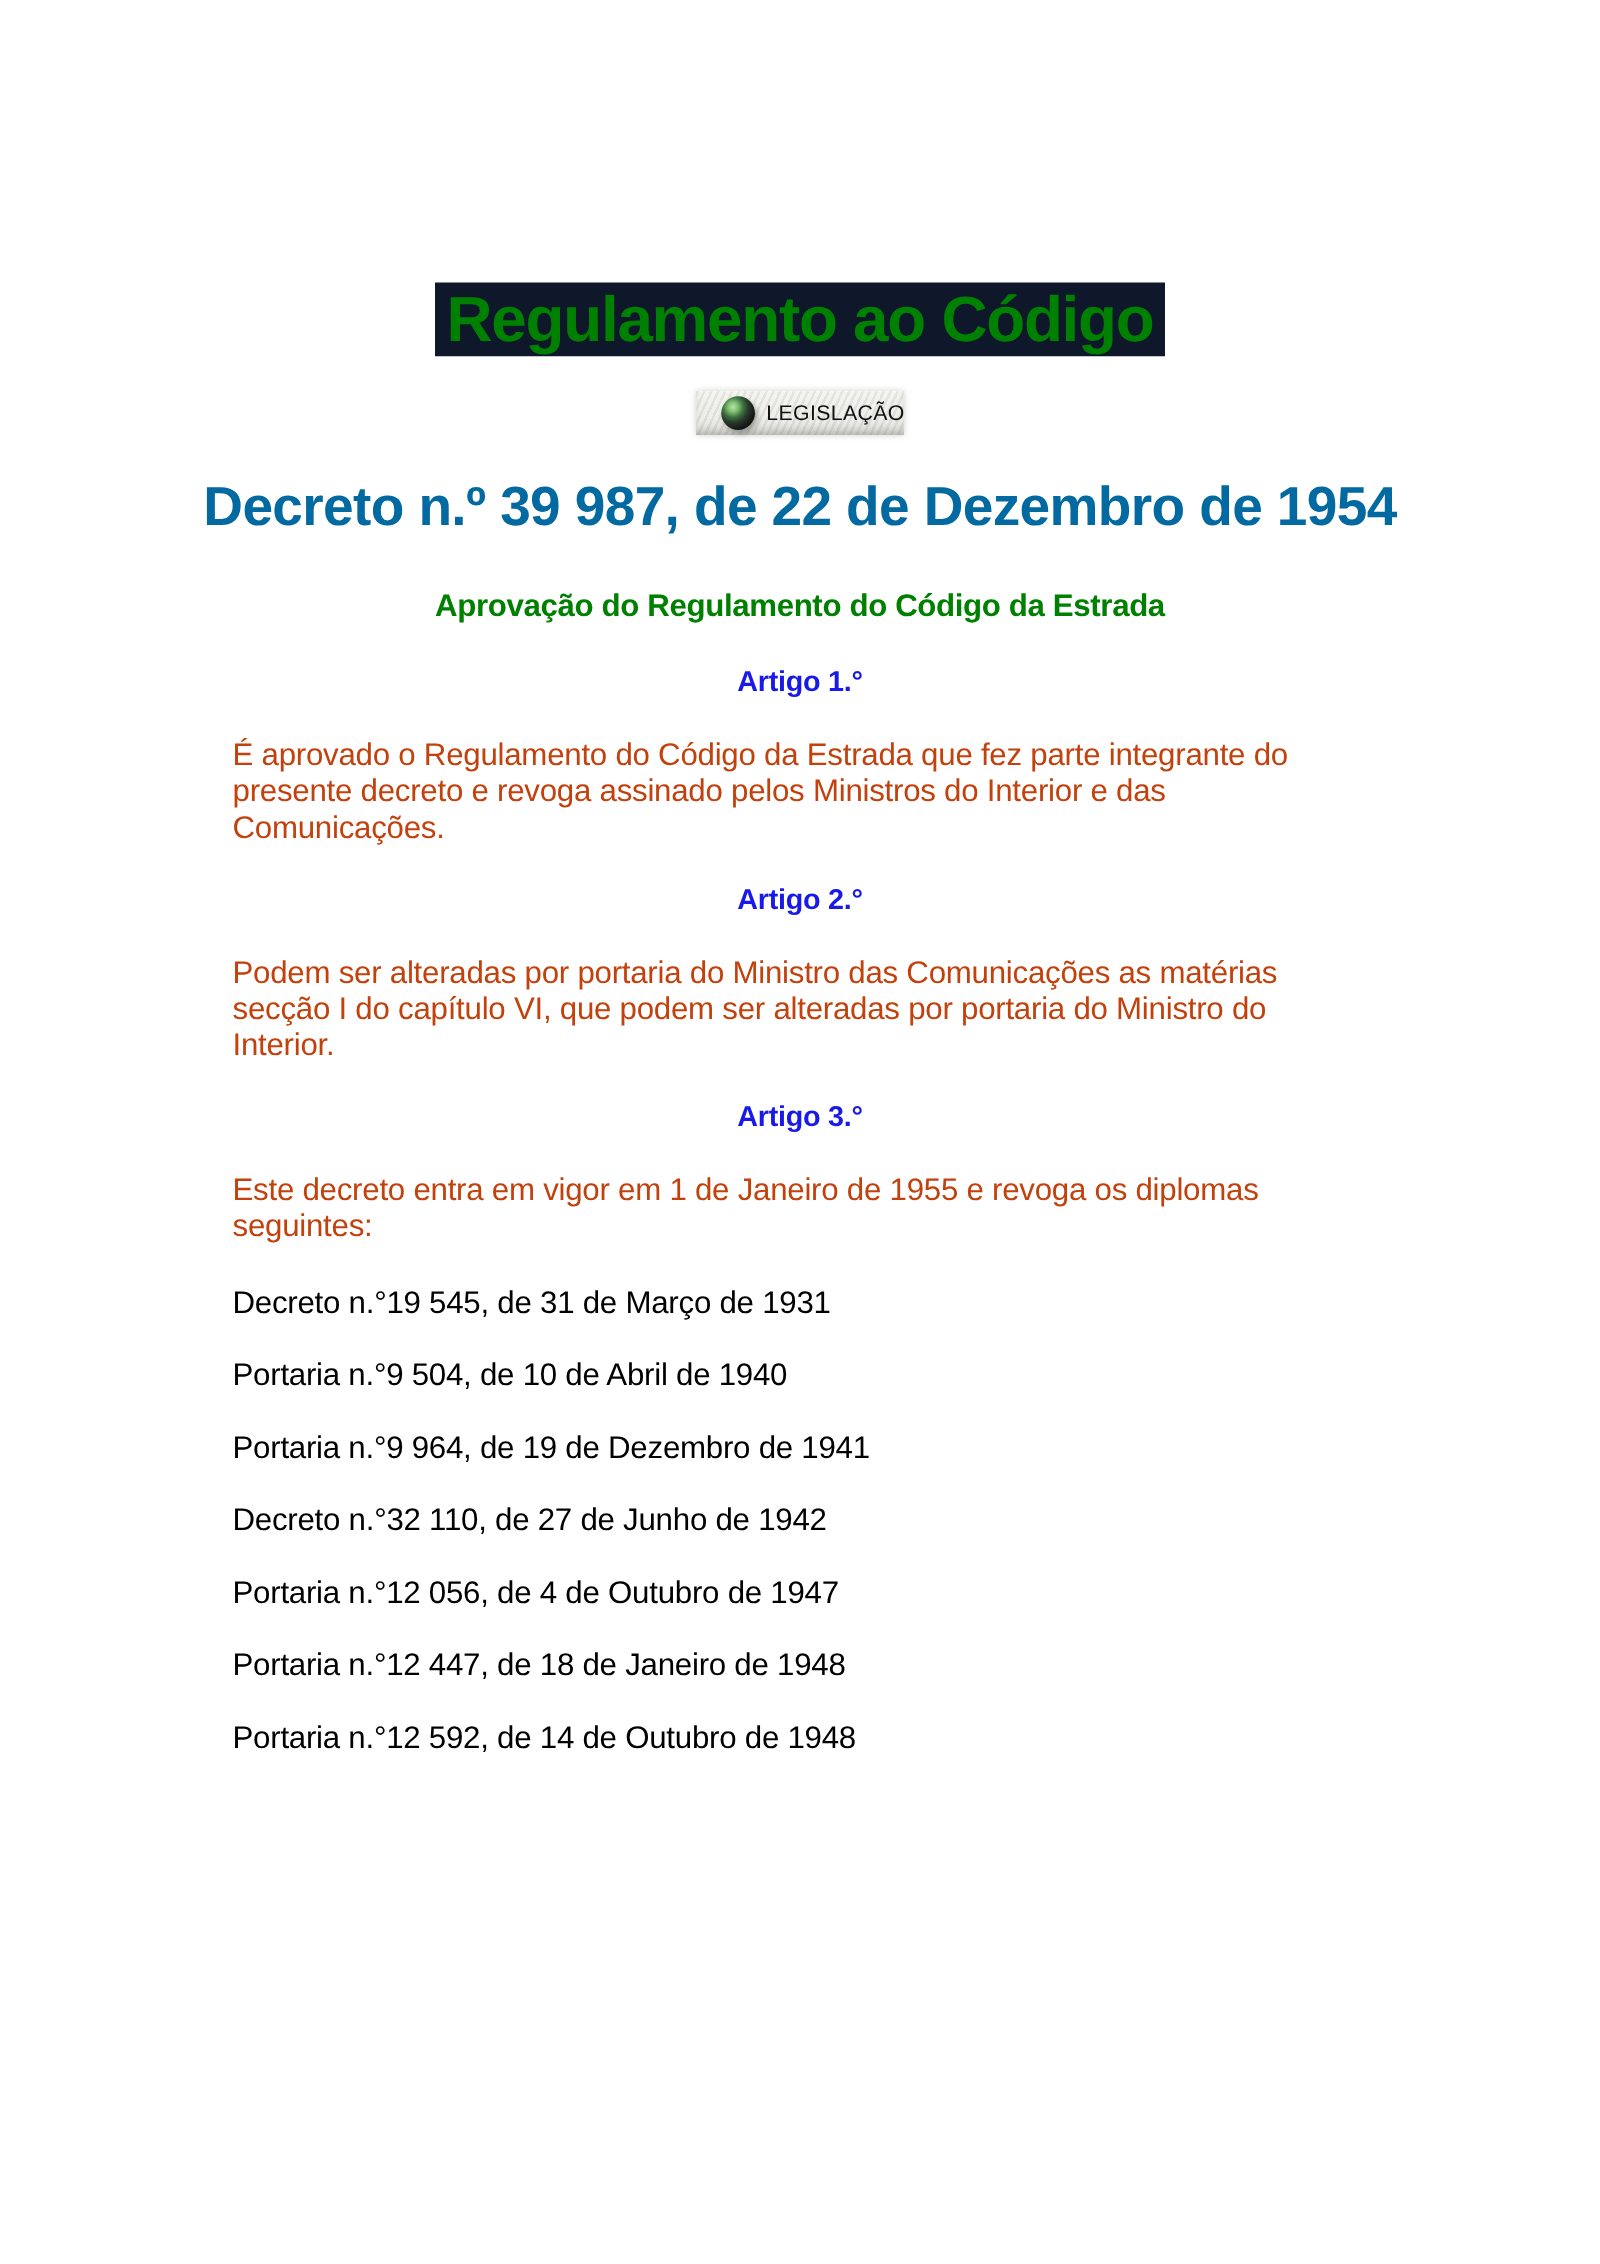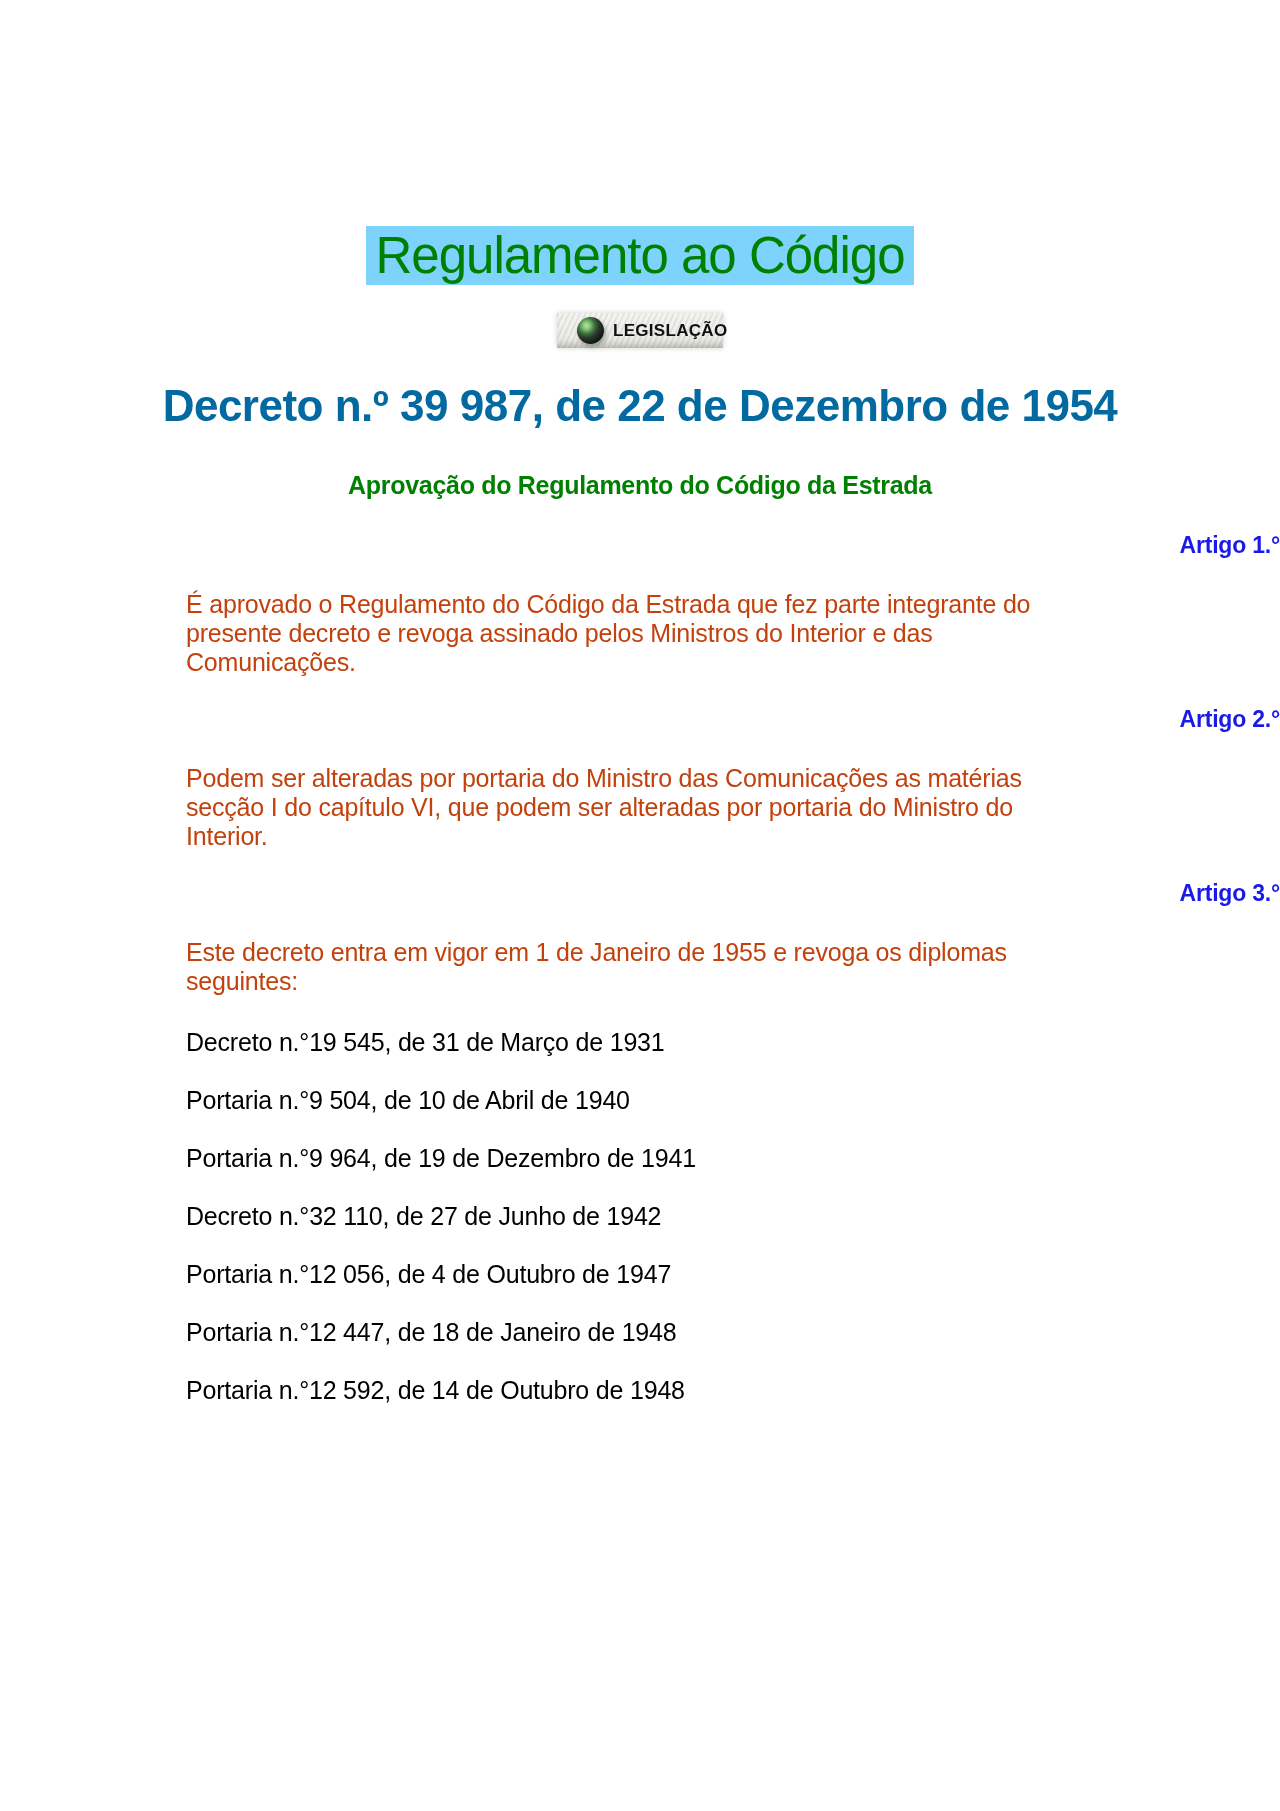--- a/index.html
+++ b/index.html
@@ -12,24 +12,24 @@
     overflow: hidden;
   }
   h1, h2, h3, p { margin: 0; padding: 0; }
 
   .page { width: 1280px; height: 1811px; padding-top: 226px; box-sizing: border-box; }
 
   
   .banner-row { text-align: center; }
   .banner {
     display: inline-block;
-    background: #7dd3fc;
+    background: #0f172a;
     color: #008000;
     font-size: 51px;
-    font-weight: normal;
+    font-weight: bold;
     line-height: 59px;
     letter-spacing: -1px;
     padding: 0 9px;
     white-space: nowrap;
   }
 
   
   .badge-row { text-align: center; margin-top: 28px; height: 35px; }
   .badge {
     display: inline-flex;
@@ -47,21 +47,21 @@
     border-radius: 50%;
     margin-left: 20px;
     flex: 0 0 auto;
     background: radial-gradient(circle at 35% 32%,
       #b9e2ae 0%, #7ec06f 16%, #3f7340 32%, #2a3b2d 48%, #161b17 68%, #060606 100%);
     box-shadow: 2px 3px 4px rgba(105,110,100,0.55);
   }
   .badge-label {
     margin-left: 9px;
     font-size: 17px;
-    font-weight: bold;
+    font-weight: normal;
     letter-spacing: 0.3px;
     color: #111111;
     white-space: nowrap;
   }
 
   
   .heading {
     margin-top: 37px;
     text-align: center;
     color: #0369a1;
@@ -78,21 +78,21 @@
     font-size: 25px;
     font-weight: bold;
     line-height: 29px;
     letter-spacing: -0.3px;
     white-space: nowrap;
   }
 
   
   .artigo {
     margin-top: 28px;
-    text-align: right;
+    text-align: center;
     color: #1a1ae8;
     font-size: 23px;
     font-weight: bold;
     line-height: 29px;
     letter-spacing: -0.2px;
   }
   .artigo.first { margin-top: 31px; }
 
   
   .para {

